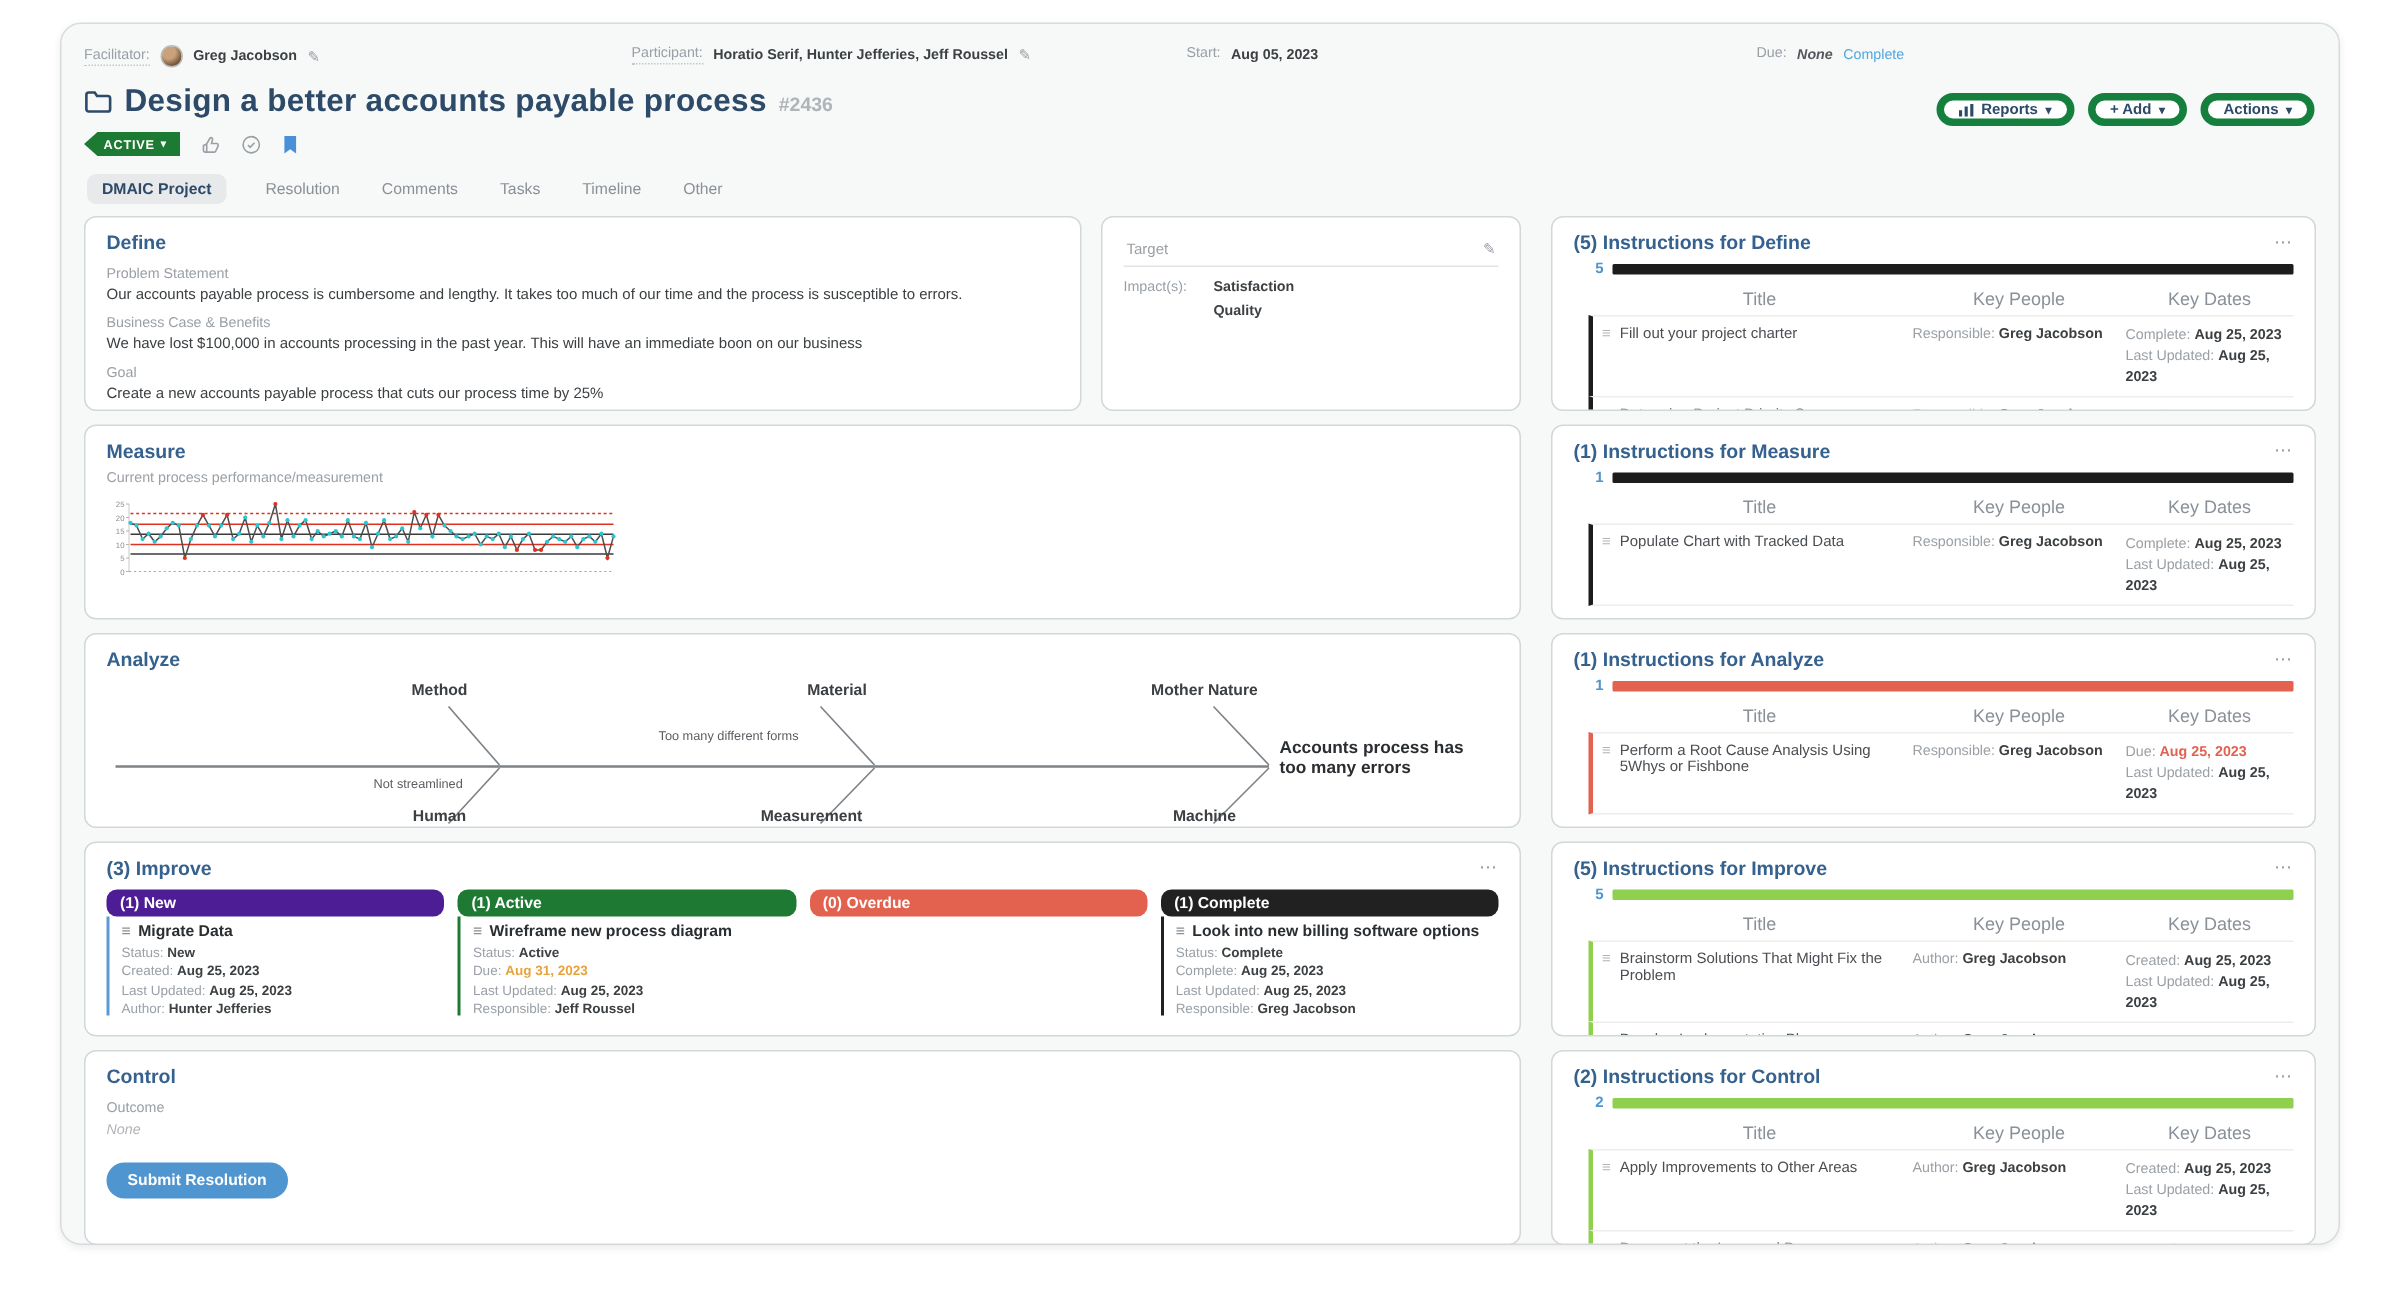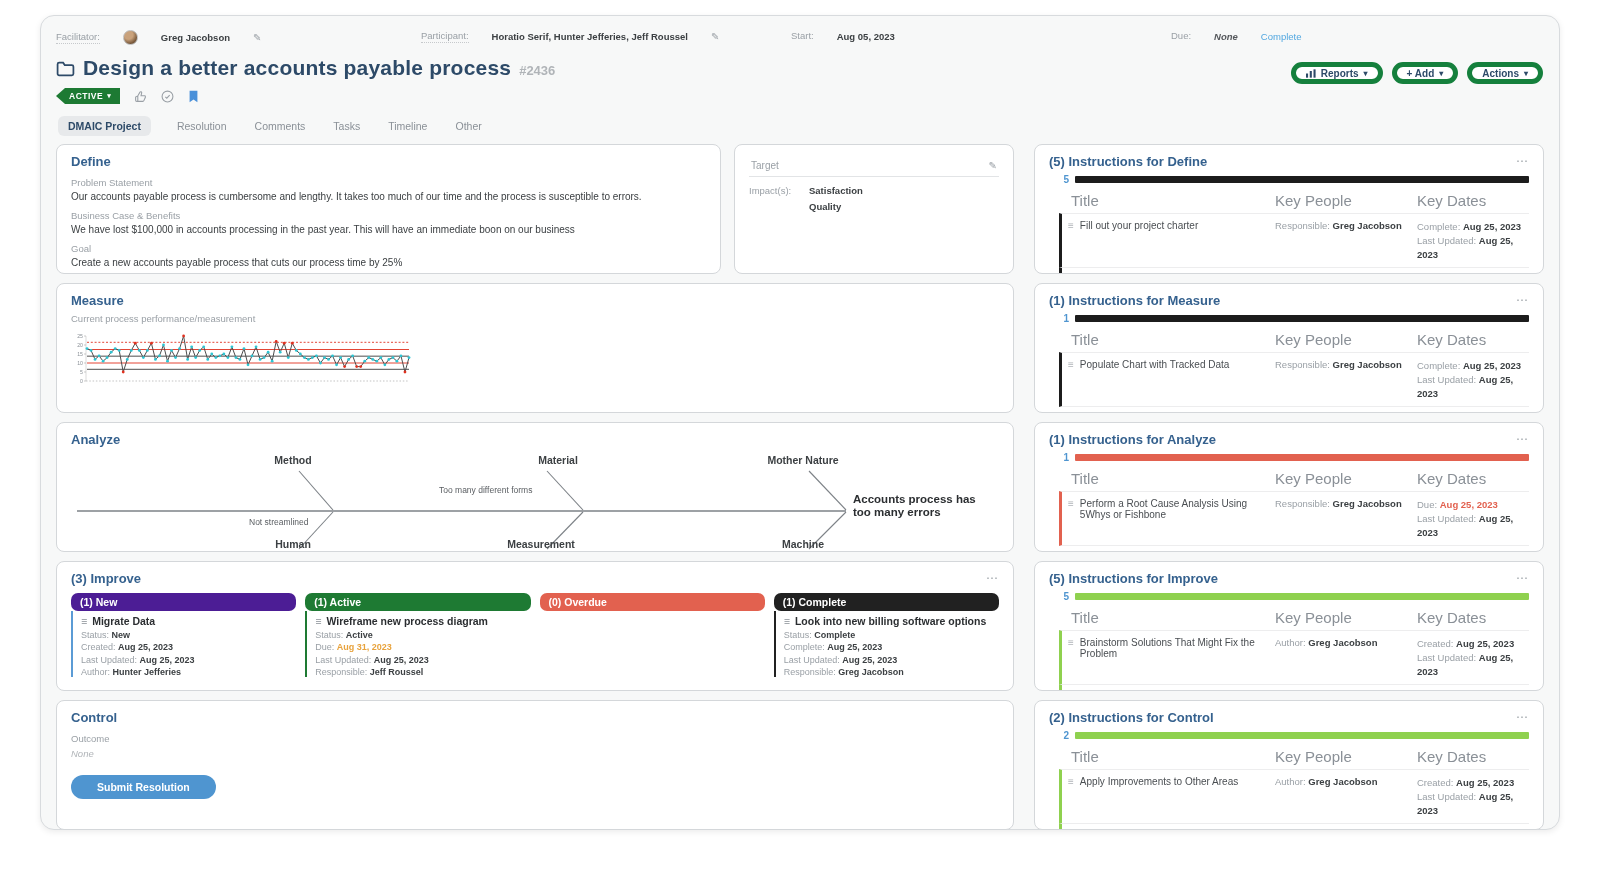--- a/index.html
+++ b/index.html
@@ -1,21 +1,21 @@
 <!DOCTYPE html>
 <html><head>
 <meta charset="utf-8">
 <style>
   * { box-sizing: border-box; margin: 0; padding: 0; }
   html,body { width:1600px; height:870px; background:#ffffff; font-family:"Liberation Sans", sans-serif; overflow:hidden; }
   .board { position:relative; width:1520px; height:815px; margin:15px auto 0 40px; background:#f7f8f8; border:1px solid #d8dbde; border-radius:14px; box-shadow:0 2px 6px rgba(0,0,0,.08); padding:8px 15px 12px; }
 
   
   .meta { position:relative; height:18px; margin-top:6px; font-size:9.5px; color:#474b4f; }
-  .meta .cluster { position:absolute; top:0; display:flex; align-items:center; gap:23px; }
+  .meta .cluster { position:absolute; top:0; display:flex; align-items:center; gap:7px; }
   .lbl { color:#9aa0a6; border-bottom:1px dotted #c6c9cc; padding-bottom:1px; }
   .avatar { width:15px; height:15px; border-radius:50%; background:radial-gradient(circle at 35% 30%, #c9a27c 0 35%, #7a5a3c 70%, #55402b); border:1px solid #bbb; display:inline-block; }
   .pencil { color:#9aa0a6; font-size:10px; cursor:pointer; }
   .semib { font-weight:700; color:#3c4043; }
   .italic-dim { font-style:italic; color:#55585c; font-weight:700; }
   .link { color:#52a7e0; cursor:pointer; }
 
   
   .title-row { display:flex; align-items:baseline; gap:8px; margin-top:8px; }
   .title-row svg { position:relative; top:2px; }
@@ -49,21 +49,21 @@
   .impacts { display:flex; margin-top:8px; font-size:9.5px; }
   .impacts .lab { color:#9aa0a6; width:60px; }
   .impact-val { color:#3c4043; font-weight:700; margin-bottom:5px; }
 
   
   .ins-head { display:flex; justify-content:space-between; align-items:flex-start; }
   .ellipsis { color:#9aa0a6; font-size:12px; cursor:pointer; letter-spacing:1px; }
   .progress { display:flex; align-items:center; gap:6px; margin:5px 0 4px 10px; }
   .progress .num { font-size:10px; font-weight:700; color:#4f95d0; width:10px; text-align:right; }
   .bar { flex:1; height:7px; border-radius:1px; }
-  .ins-cols { display:flex; font-size:15px; color:#8a9097; padding:3px 0 4px 22px; }
+  .ins-cols { display:flex; font-size:12px; color:#8a9097; padding:3px 0 4px 22px;text-align:center; }
   .c-title { flex:1; } .c-people { width:142px; } .c-dates { width:112px; }
   .ins-row { display:flex; align-items:flex-start; border-top:1px solid #ededee; padding:6px 0 6px 6px; margin-left:10px; border-left:3px solid #1c1c1c; }
   .ins-row .t { flex:1; font-size:10px; color:#4a4e52; display:flex; gap:6px; padding-right:8px; }
   .ins-row .t .h { color:#b0b4b8; cursor:grab; }
   .ins-row .p { width:142px; font-size:9.5px; color:#9aa0a6; }
   .ins-row .p b { color:#3c4043; }
   .ins-row .d { width:112px; font-size:9.5px; color:#9aa0a6; line-height:1.45; }
   .ins-row .d b { color:#3c4043; }
   .ins-row .d b.red { color:#e2614f; }
 
@@ -84,21 +84,21 @@
   .ktitle { font-size:10.5px; font-weight:700; color:#2b2e31; display:flex; gap:5px; }
   .ktitle .h { color:#8a9097; }
   .kf { font-size:9px; color:#9aa0a6; margin-top:2.5px; }
   .kf b { color:#3c4043; }
   .kf b.orange { color:#e8a33d; }
   .kempty { font-size:9px; font-style:italic; color:#9aa0a6; padding:5px 2px 4px; }
   .stripe { height:13px; background:#f1f2f3; margin:5px -8px 0; }
 
   
   .outcome-val { font-size:9.5px; font-style:italic; color:#b0b4b8; margin-top:4px; }
-  .submit-btn { margin-top:16px; background:#4f95d0; color:#fff; border:none; font-size:10.5px; font-weight:700; padding:6px 26px; border-radius:13px; cursor:pointer; font-family:inherit; }
+  .submit-btn { margin-top:16px; background:#4f95d0; color:#fff; border:none; font-size:10.5px; font-weight:700; padding:6px 14px; border-radius:13px; cursor:pointer; font-family:inherit; }
 </style>
 </head>
 <body>
 
 <div class="board">
 
   <div class="meta">
     <div class="cluster" style="left:0">
       <span class="lbl">Facilitator:</span>
       <span class="avatar"></span>

